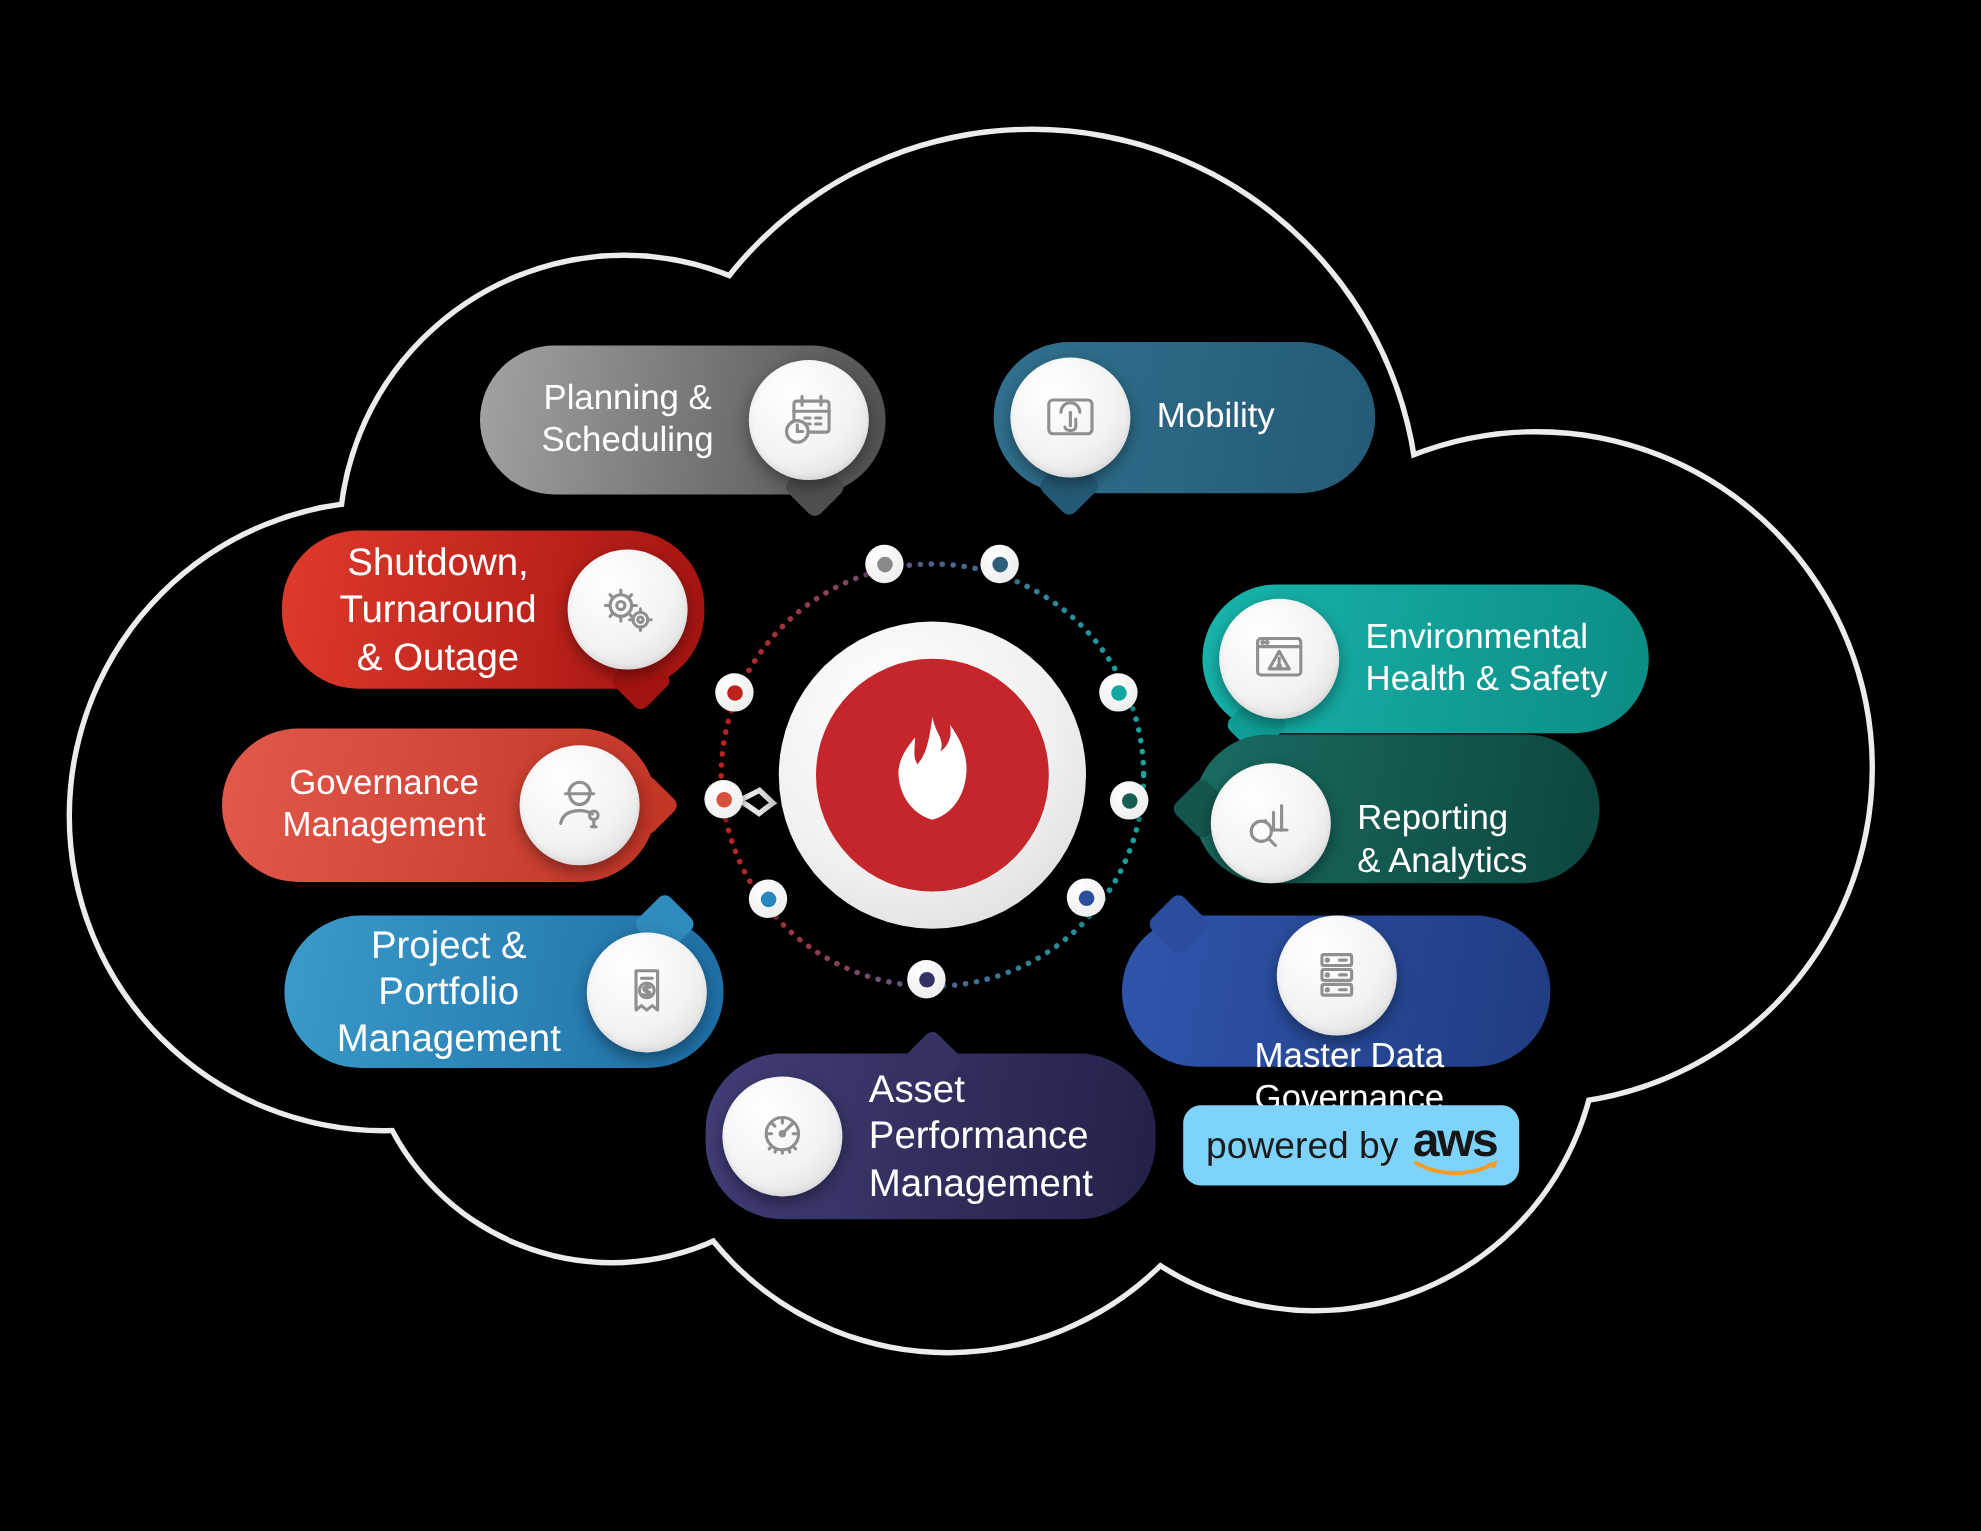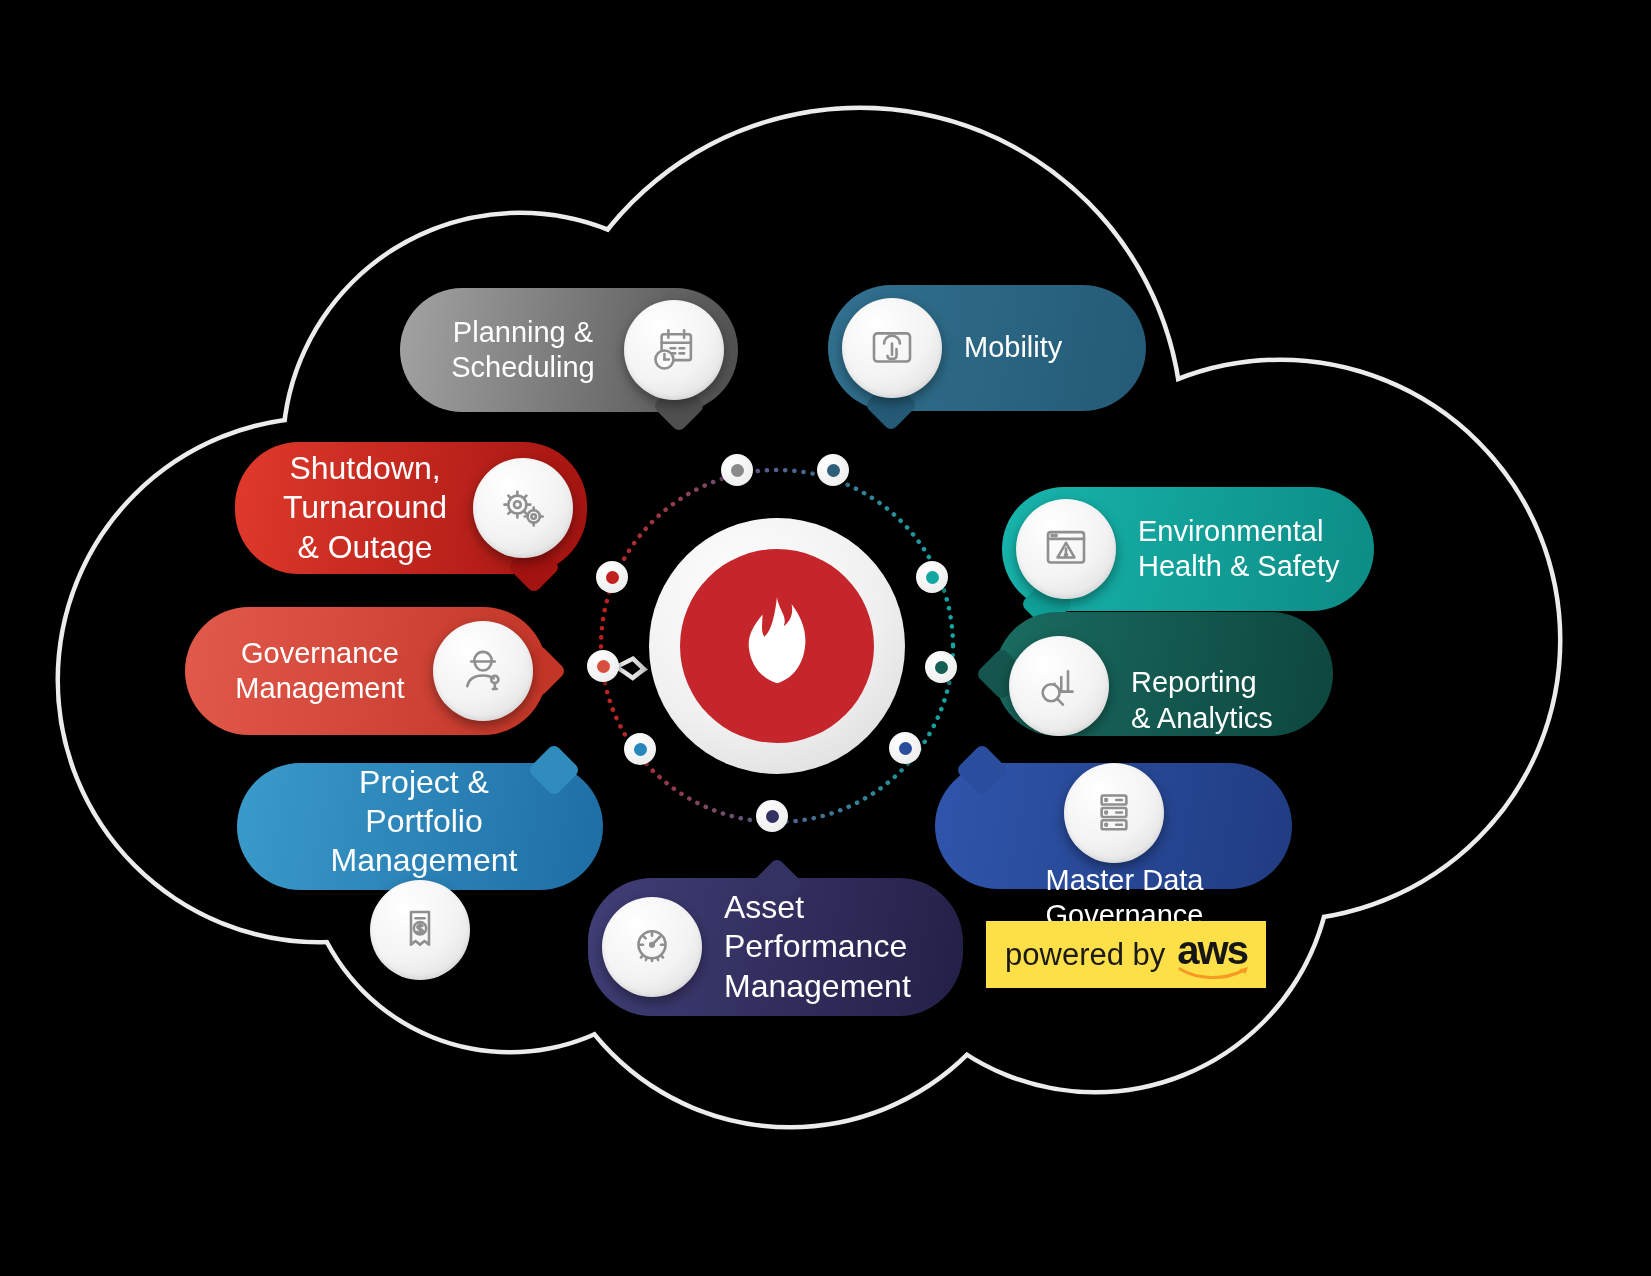--- a/index.html
+++ b/index.html
@@ -44,21 +44,21 @@
   .icon-right .icon-badge{order:1;}
   .icon-left .icon-badge{order:0;}
   .icon-left .label{order:1;flex:1;text-align:left;padding-left:22px;}
 
   .b-planning{left:400px;top:288px;width:338px;height:124px;}
   .b-mobility{left:828px;top:285px;width:318px;height:126px;}
   .b-shutdown{left:235px;top:442px;width:352px;height:132px;}
   .b-ehs{left:1002px;top:447px;width:372px;height:124px;margin-top:40px;}
   .b-contractor{left:185px;top:607px;width:362px;height:128px;}
   .b-reporting{left:995px;top:612px;width:338px;height:124px;}
-  .b-project{left:237px;top:763px;width:366px;height:127px;flex-direction:column;}
+  .b-project{left:237px;top:763px;width:366px;height:127px;}
   .b-masterdata{left:935px;top:763px;width:357px;height:126px;flex-direction:column;}
   .b-asset{left:588px;top:878px;width:375px;height:138px;}
   .b-shutdown .label,.b-project .label,.b-asset .label{font-size:32px;}
 
   .t-planning{right:40px;bottom:-13px;} .t-mobility{left:44px;bottom:-13px;}
   .t-shutdown{right:34px;bottom:-12px;} .t-ehs{left:26px;bottom:-12px;}
   .t-contractor{right:-12px;top:45px;} .t-reporting{left:-12px;top:43px;}
   .t-project{right:30px;top:-12px;} .t-masterdata{left:28px;top:-12px;}
   .t-asset{left:170px;top:-13px;}
 
@@ -290,21 +290,21 @@
         <circle cx="24" cy="22" r="1.6" fill="#8f8f8f"></circle>
         <path d="M24 11.5 v2.5 M13.5 22 h2.5 M34.5 22 h-2.5 M16.6 14.6 l1.8 1.8 M31.4 14.6 l-1.8 1.8"></path>
         <path d="M16 31.5 l-1.8 1.8 M32 31.5 l1.8 1.8 M24 34 v2.5 M19.5 33.4 l-1 2.2 M28.5 33.4 l1 2.2"></path>
       </svg>
     </div>
     <div class="label">Asset
 Performance
 Management</div>
   </div>
 
-  <div class="aws-box" style="background: #fde047;">
+  <div class="aws-box" style="background: #7dd3fc; border-radius: 15px;">
     <span class="powered-by">powered by</span>
     <span class="aws-logo">
       <span>aws</span>
       <svg class="aws-swoosh" viewBox="0 0 76 18">
         <path d="M4 4 C22 15 48 15 66 6" fill="none" stroke="#f59a23" stroke-width="3.2" stroke-linecap="round"></path>
         <path d="M72 2 l-9 2.5 6.5 4.5 z" fill="#f59a23"></path>
       </svg>
     </span>
   </div>
 

